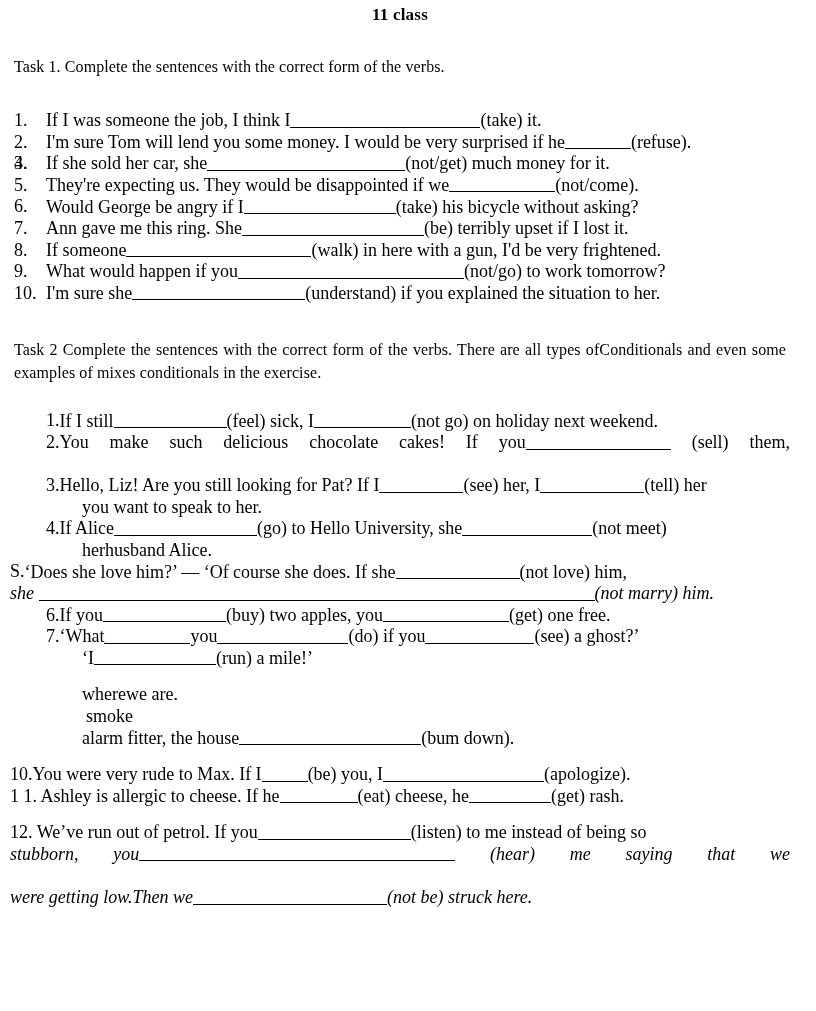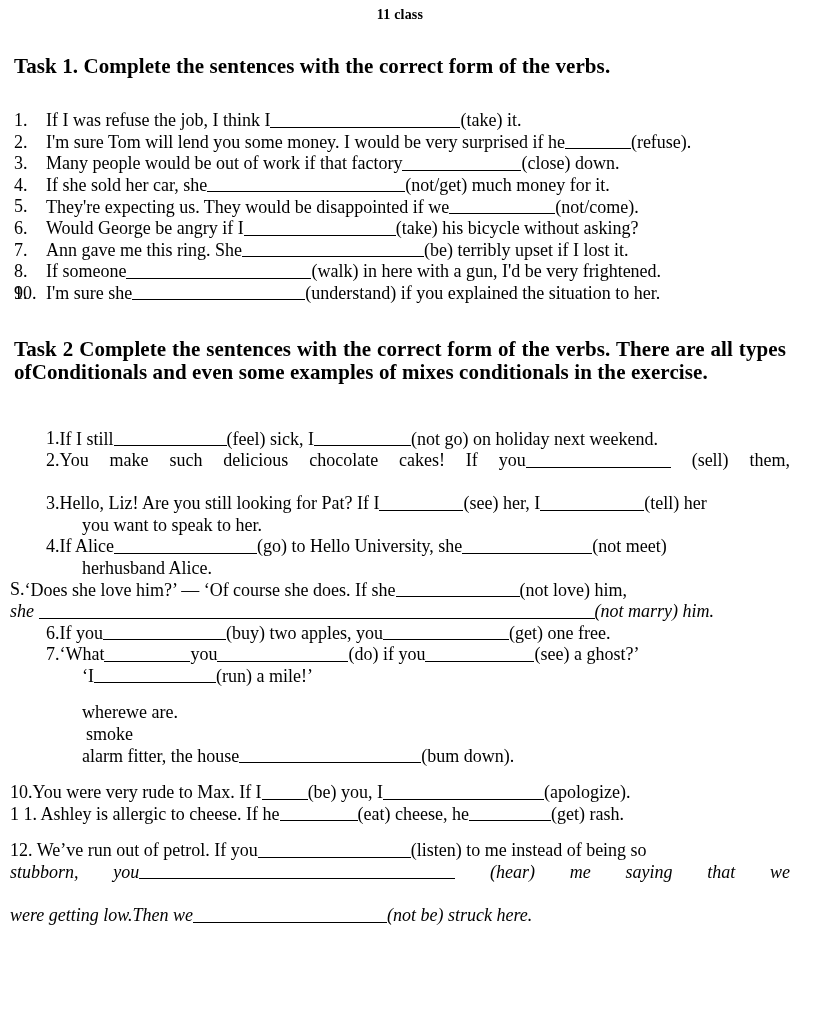--- a/index.html
+++ b/index.html
@@ -18,29 +18,29 @@
     position: relative;
     width: 816px;
     height: 1011px;
     box-sizing: border-box;
     padding: 0 26px 0 10px;
   }
 
   .doc-title {
     text-align: center;
     font-weight: bold;
-    font-size: 14px;
+    font-size: 17px;
     line-height: 20px;
     margin: 5px 0 0 0;
     letter-spacing: 0.2px;
   }
 
   .task-heading {
-    font-weight: bold;
-    font-size: 21px;
+    font-weight: normal;
+    font-size: 16px;
     line-height: 23px;
     letter-spacing: 0.1px;
   }
   .task1-heading {
     margin-top: 30px;
     margin-left: 4px;
   }
   .task2-heading {
     margin-top: 8px;
     margin-left: 4px;
@@ -94,46 +94,46 @@
 
   .blank {
     display: inline-block;
     border-bottom: 1.6px solid #000;
     vertical-align: baseline;
     height: 0.92em;
     margin-bottom: -0.08em;
   }
 
   #task1-block { margin-top: 32px; }
-  #task2-block { margin-top: 44px; }
+  #task2-block { margin-top: 26px; }
 
   #task2-heading-wrap { margin-top: 34px; }
   .gap-md { height: 15px; }
 </style>
 </head>
 <body>
 
 <div class="page">
 
   <div class="doc-title">11 class</div>
 
   <div id="task1-heading-wrap">
     <div class="task-heading task1-heading">Task 1. Complete the sentences with the correct form of the verbs.</div>
   </div>
 
   <ol class="qlist" id="task1-block">
-      <li class="q"><span class="num">1.</span><span><span>If I was refuse the job, I think I</span><span class="blank" style="width: 190px;"></span><span>(take) it.</span></span></li>
+      <li class="q"><span class="num">1.</span><span><span>If I was someone the job, I think I</span><span class="blank" style="width: 190px;"></span><span>(take) it.</span></span></li>
       <li class="q"><span class="num">2.</span><span><span>I'm sure Tom will lend you some money. I would be very surprised if he</span><span class="blank" style="width: 66px;"></span><span>(refuse).</span></span></li>
-      <li class="q"><span class="num">3.</span><span><span>Many people would be out of work if that factory</span><span class="blank" style="width: 119px;"></span><span>(close) down.</span></span></li>
+      <li class="q"><span class="num">3.</span></li>
       <li class="q"><span class="num">4.</span><span><span>If she sold her car, she</span><span class="blank" style="width: 198px;"></span><span>(not/get) much money for it.</span></span></li>
       <li class="q"><span class="num">5.</span><span><span>They're expecting us. They would be disappointed if we</span><span class="blank" style="width: 106px;"></span><span>(not/come).</span></span></li>
       <li class="q"><span class="num">6.</span><span><span>Would George be angry if I</span><span class="blank" style="width: 152px;"></span><span>(take) his bicycle without asking?</span></span></li>
       <li class="q"><span class="num">7.</span><span><span>Ann gave me this ring. She</span><span class="blank" style="width: 182px;"></span><span>(be) terribly upset if I lost it.</span></span></li>
       <li class="q"><span class="num">8.</span><span><span>If someone</span><span class="blank" style="width: 185px;"></span><span>(walk) in here with a gun, I'd be very frightened.</span></span></li>
-      <li class="q"><span class="num">9.</span></li>
+      <li class="q"><span class="num">9.</span><span><span>What would happen if you</span><span class="blank" style="width: 226px;"></span><span>(not/go) to work tomorrow?</span></span></li>
       <li class="q"><span class="num">10.</span><span><span>I'm sure she</span><span class="blank" style="width: 173px;"></span><span>(understand) if you explained the situation to her.</span></span></li>
     </ol>
 
   <div id="task2-heading-wrap">
     <div class="task-heading task2-heading">Task 2 Complete the sentences with the correct form of the verbs. There are all types ofConditionals and even some examples of mixes conditionals in the exercise.</div>
   </div>
 
   <ol class="qlist" id="task2-block">
       <li class="q">
         <span class="cont"><span class="num">1.</span><span><span>If I still</span><span class="blank" style="width: 113px;"></span><span>(feel) sick, I</span><span class="blank" style="width: 97px;"></span><span>(not go) on holiday next weekend.</span></span></span>

